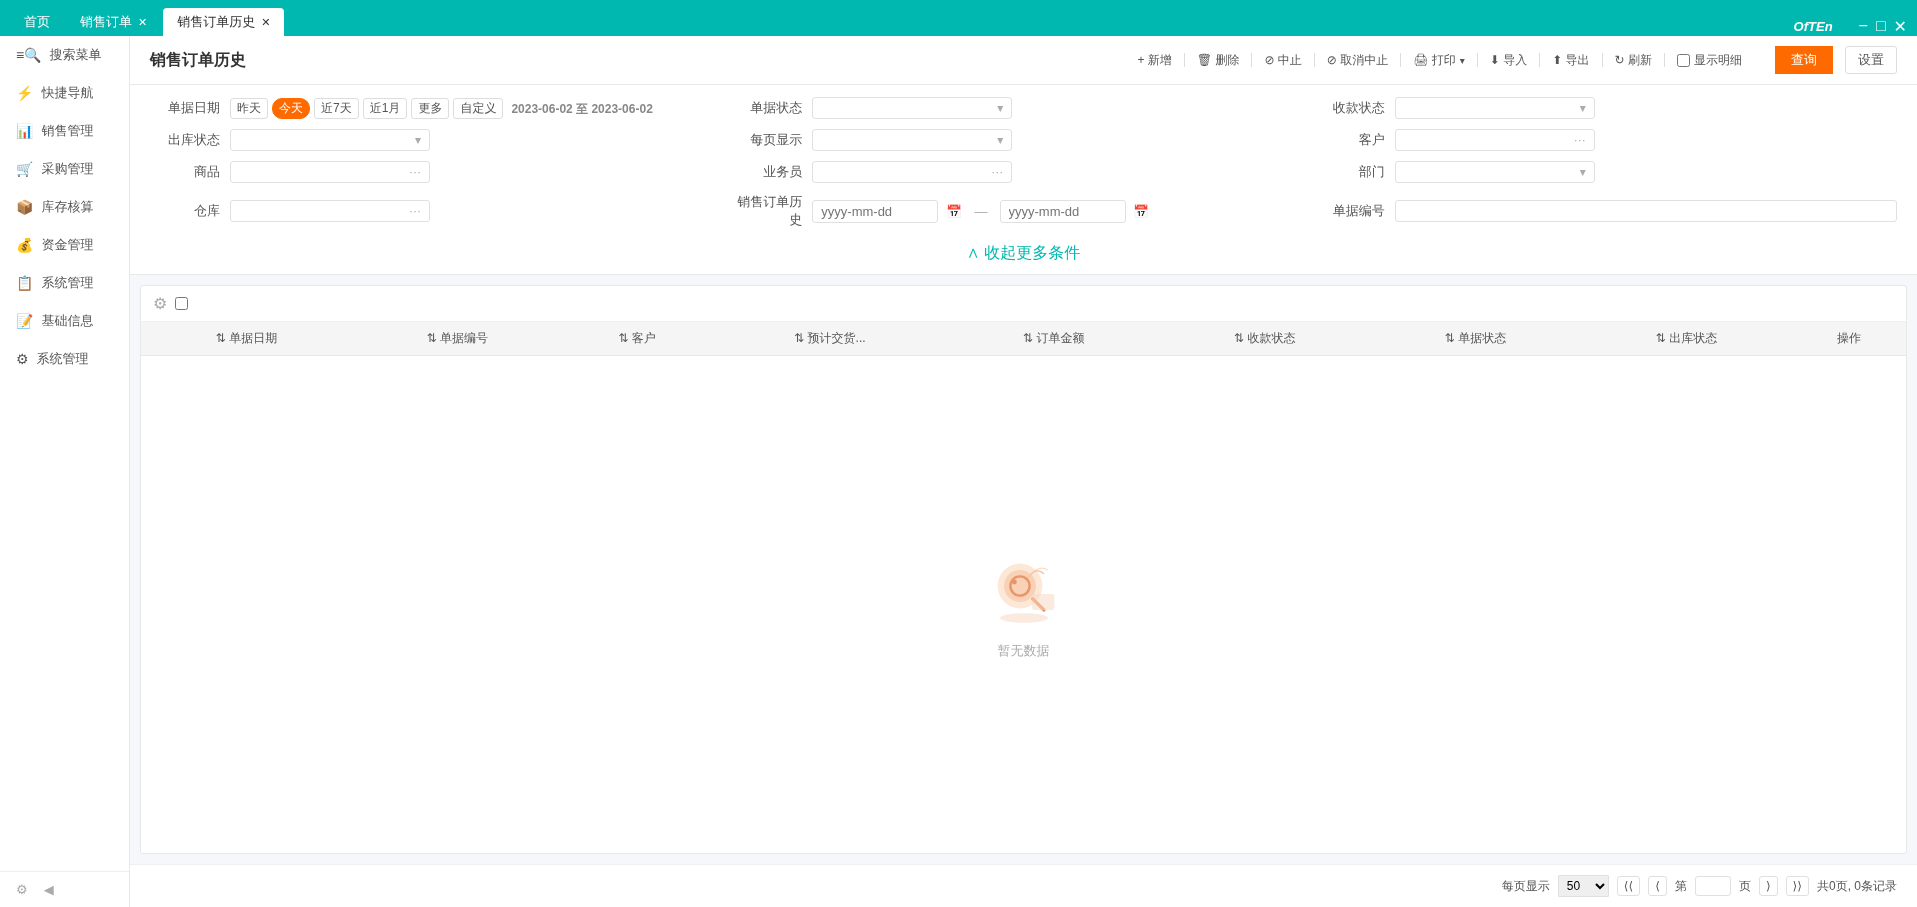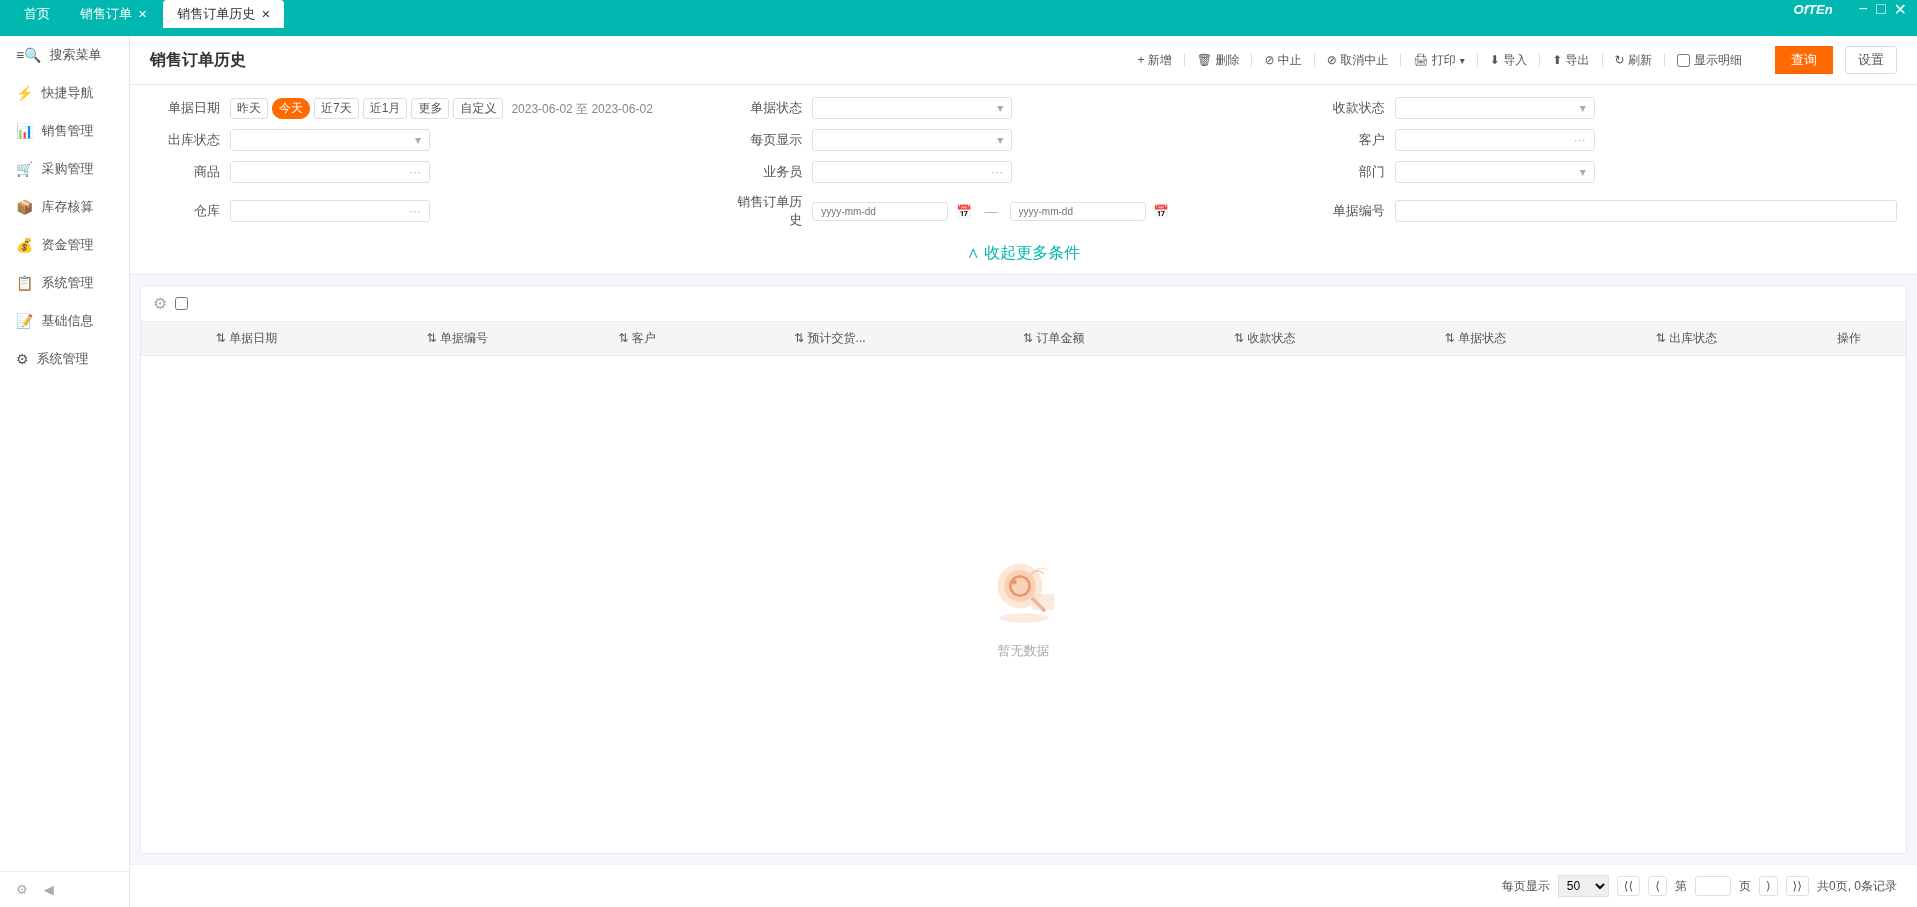--- a/index.html
+++ b/index.html
@@ -1,19 +1,19 @@
 <!DOCTYPE html>
 <html><head>
   <meta charset="utf-8">
   <style>
     * { box-sizing: border-box; margin: 0; padding: 0; }
     body { font-family: "Microsoft YaHei", Arial, sans-serif; font-size: 13px; background: #f5f5f5; color: #333; display: flex; flex-direction: column; height: 907px; overflow: hidden; }
 
     
-    .top-bar { background: #00b8b0; height: 36px; display: flex; align-items: flex-start; padding: 0 10px; gap: 0; flex-shrink: 0; }
+    .top-bar { background: #00b8b0; height: 36px; display: flex; align-items: flex-end; padding: 0 10px; gap: 0; flex-shrink: 0; }
     .top-bar-tabs { display: flex; flex: 1; gap: 2px; align-items: center; }
     .tab { display: flex; align-items: center; gap: 6px; padding: 0 14px; height: 28px; border-radius: 4px 4px 0 0; cursor: pointer; font-size: 13px; color: #fff; background: transparent; }
     .tab.active { background: #fff; color: #333; }
     .tab-close { font-size: 11px; cursor: pointer; color: inherit; }
     .tab-home { color: #fff; }
     .top-bar-right { display: flex; align-items: center; gap: 26px; }
     .top-bar-right-icons { color: #fff; font-size: 16px; cursor: pointer; display: flex; gap: 8px; }
 
     
     .main-layout { display: flex; flex: 1; overflow: hidden; }
@@ -42,21 +42,21 @@
     .filter-label { width: 80px; color: #555; font-size: 13px; flex-shrink: 0; text-align: right; padding-right: 10px; }
     .filter-content { flex: 1; display: flex; align-items: center; gap: 8px; }
     .filter-date-btns { display: flex; gap: 4px; }
     .date-btn { padding: 1px 6px; border: 1px solid #ddd; border-radius: 3px; font-size: 12px; cursor: pointer; color: #555; background: #fff; }
     .date-btn.active { background: #ff6a00; color: #fff; border-color: #ff6a00; border-radius: 10px; }
     .date-range { font-size: 12px; color: #888; margin-top: 2px; }
     .filter-select { border: 1px solid #e0e0e0; border-radius: 3px; padding: 3px 8px; font-size: 12px; color: #333; background: #fff; min-width: 160px; display: flex; align-items: center; justify-content: space-between; cursor: pointer; }
     .filter-select-wide { min-width: 200px; }
     .filter-input { border: 1px solid #e0e0e0; border-radius: 3px; padding: 3px 8px; font-size: 12px; color: #333; background: #fff; min-width: 160px; }
     .filter-dots { color: #aaa; cursor: pointer; margin-left: 4px; }
-    .filter-date-input { border: 1px solid #e0e0e0; border-radius: 3px; padding: 3px 8px; font-size: 10px; color: #aaa; background: #fff; width: 136px; }
+    .filter-date-input { border: 1px solid #e0e0e0; border-radius: 3px; padding: 3px 8px; font-size: 13px; color: #aaa; background: #fff; width: 126px; }
     .filter-date-sep { color: #aaa; margin: 0 4px; }
     .filter-calendar-icon { color: #aaa; cursor: pointer; }
     .collapse-more { text-align: center; color: #00b8b0; font-size: 16px; cursor: pointer; padding: 4px 0 2px; }
 
     
     .table-area { flex: 1; overflow: auto; padding: 0; background: #fff; margin: 10px; border: 1px solid #e8e8e8; border-radius: 3px; display: flex; flex-direction: column; }
     .table-toolbar { display: flex; align-items: center; padding: 8px 12px; border-bottom: 1px solid #f0f0f0; gap: 8px; }
     .settings-icon { color: #aaa; cursor: pointer; font-size: 16px; }
     table { width: 100%; border-collapse: collapse; font-size: 12px; }
     thead tr { background: #f5f5f5; }
@@ -190,21 +190,21 @@
         <span class="filter-label">单据日期</span>
         <div class="filter-content">
           <div class="filter-date-btns">
             <span class="date-btn">昨天</span>
             <span class="date-btn active">今天</span>
             <span class="date-btn">近7天</span>
             <span class="date-btn">近1月</span>
             <span class="date-btn">更多</span>
             <span class="date-btn">自定义</span>
           </div>
-          <div style="display:flex;flex-direction:column;">
+          <div style="display:flex;flex-direction:column;font-weight:bold;">
             <span class="date-range">2023-06-02 至 2023-06-02</span>
           </div>
         </div>
 
         <span class="filter-label">单据状态</span>
         <div class="filter-content">
           <div class="filter-select filter-select-wide">
             <span></span>
             <span style="color:#aaa;">▾</span>
           </div>

